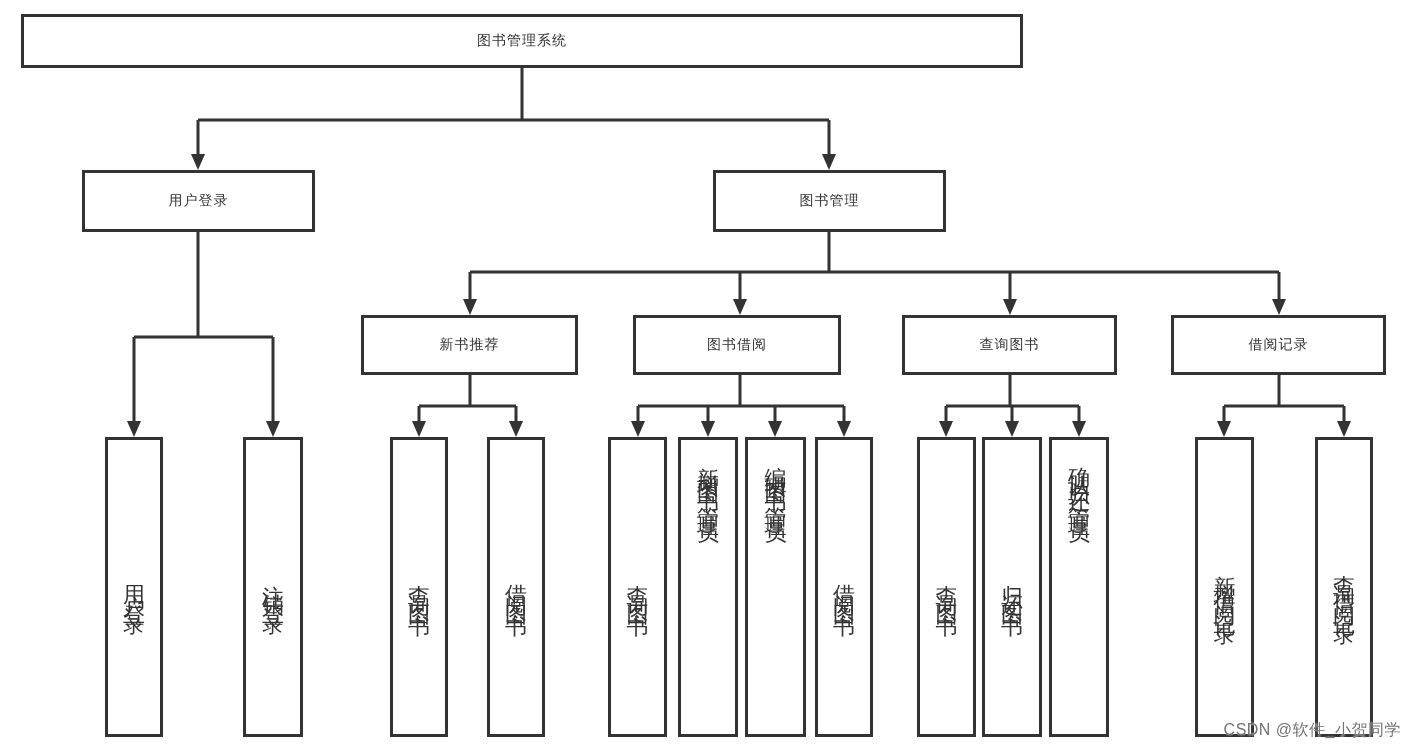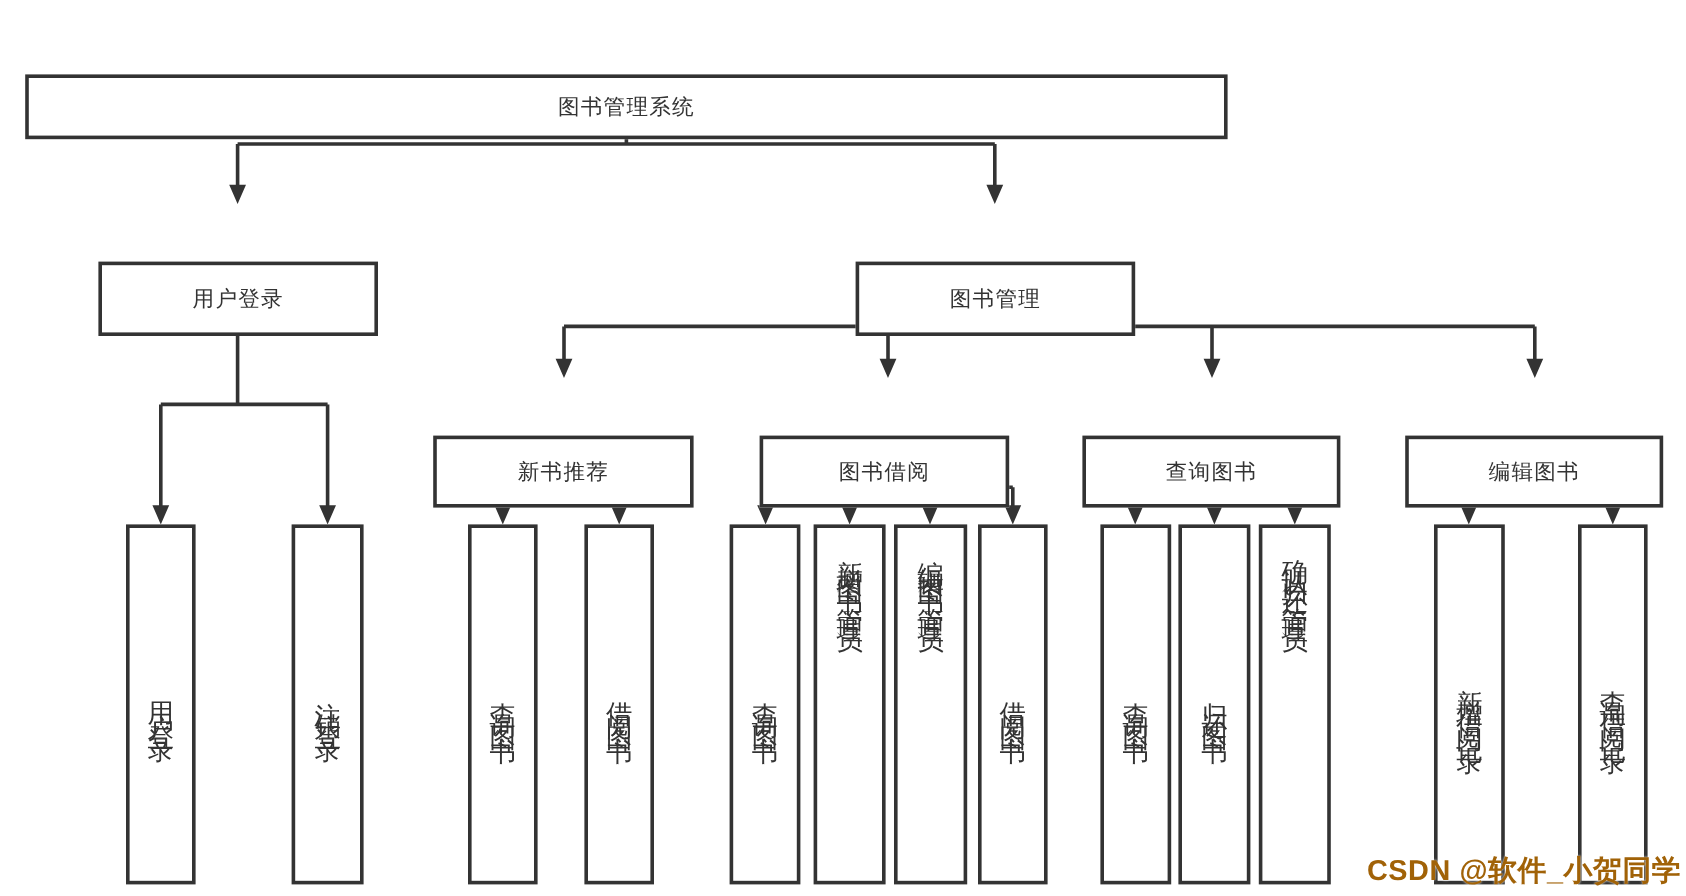--- a/index.html
+++ b/index.html
@@ -5,30 +5,30 @@
   html,body{margin:0;padding:0;background:#ffffff;}
   #canvas{
     position:relative;width:1405px;height:747px;background:#ffffff;overflow:hidden;
     font-family:"Liberation Sans","DejaVu Sans",sans-serif;color:#333333;
   }
   #wires{position:absolute;left:0;top:0;width:1405px;height:747px;}
   .node{
     position:absolute;box-sizing:border-box;border:3px solid #333333;background:#ffffff;
     display:flex;align-items:center;justify-content:center;
   }
-  .hnode{font-size:18px;letter-spacing:1px;margin-top:48px;}
+  .hnode{font-size:14px;letter-spacing:1px;}
   .leaf span{
     writing-mode:vertical-rl;text-orientation:mixed;
     font-size:22px;letter-spacing:10px;line-height:1;
   }
   .leaf.long{align-items:flex-start;padding-top:9px;}
   .leaf.long span{letter-spacing:8px;}
   .watermark{
-    position:absolute;right:4px;bottom:6px;font-size:24px;color:#a16207;
-    letter-spacing:0.5px;text-shadow:0 0 2px #ffffff;white-space:nowrap;font-weight:bold;
+    position:absolute;right:4px;bottom:6px;font-size:16px;color:#737373;
+    letter-spacing:0.5px;text-shadow:0 0 2px #ffffff;white-space:nowrap;
   }
 </style>
 </head>
 <body>
 
 <div id="canvas">
 
   <svg id="wires" width="1405" height="747" viewBox="0 0 1405 747">
     <path fill="none" stroke="#333333" stroke-width="3" d="M522 68 V120 M198 120 H829 M198 120 V158 M829 120 V158
              M198 232 V337 M134 337 H273 M134 337 V424 M273 337 V424
@@ -50,21 +50,21 @@
   </svg>
 
   <div class="node hnode" style="left:21px;top:14px;width:1002px;height:54px">图书管理系统</div>
 
   <div class="node hnode" style="left:82px;top:170px;width:233px;height:62px">用户登录</div>
   <div class="node hnode" style="left:361px;top:315px;width:217px;height:60px">新书推荐</div>
 
   <div class="node hnode" style="left:713px;top:170px;width:233px;height:62px">图书管理</div>
   <div class="node hnode" style="left:633px;top:315px;width:208px;height:60px">图书借阅</div>
   <div class="node hnode" style="left:902px;top:315px;width:215px;height:60px">查询图书</div>
-  <div class="node hnode" style="left:1171px;top:315px;width:215px;height:60px">编辑图书</div>
+  <div class="node hnode" style="left:1171px;top:315px;width:215px;height:60px">借阅记录</div>
 
   <div class="node leaf" style="left:105px;top:437px;width:58px;height:300px">
     <span>用户登录</span>
   </div>
   <div class="node leaf" style="left:243px;top:437px;width:60px;height:300px">
     <span>注销登录</span>
   </div>
 
   <div class="node leaf" style="left:390px;top:437px;width:58px;height:300px">
     <span>查询图书</span>

